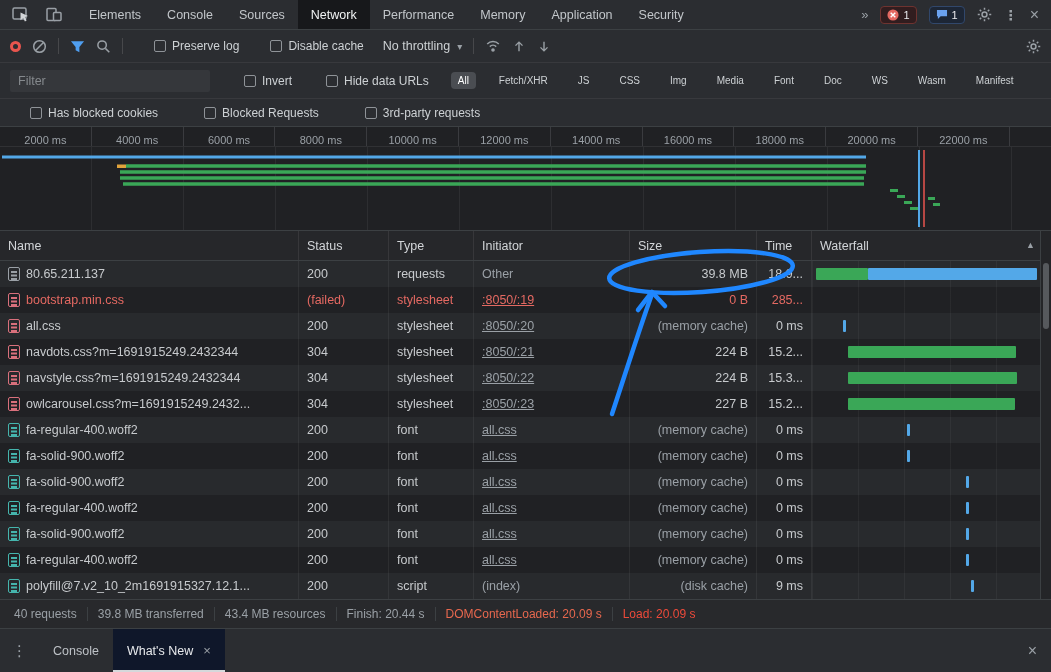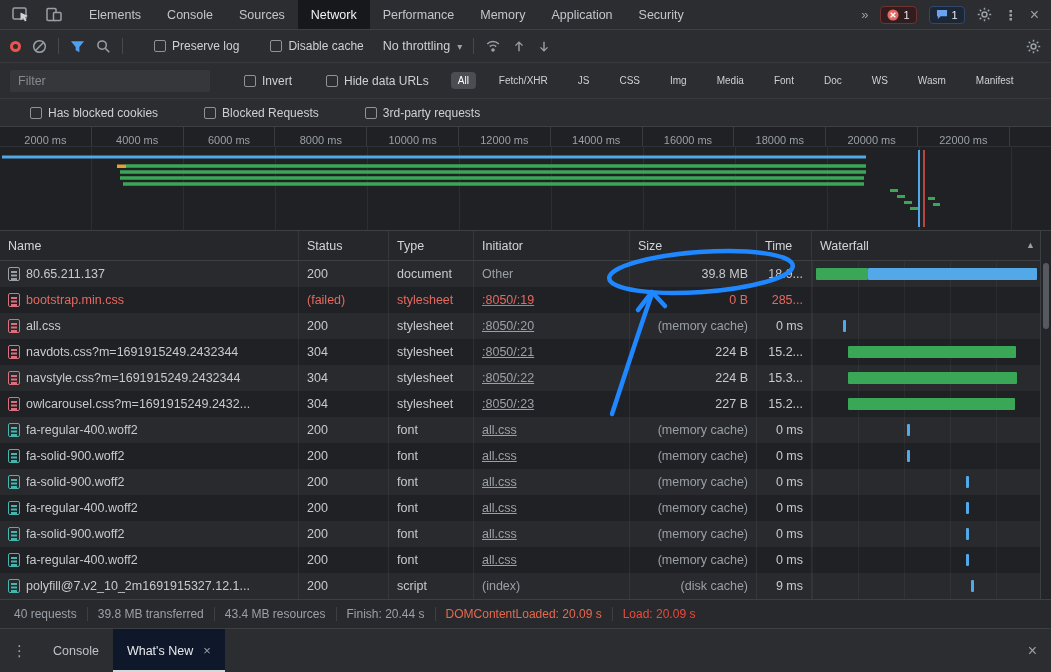--- a/index.html
+++ b/index.html
@@ -325,21 +325,21 @@
       <span class="sort">▲</span>
     </div>
   </div>
   <div class="rows">
       <div class="net-row">
         <div class="cell name-cell">
           <span class="file-icon icon-document"></span>
           <span>80.65.211.137</span>
         </div>
         <div class="cell">200</div>
-        <div class="cell">document</div>
+        <div class="cell">requests</div>
         <div class="cell">
           <span class="dim">Other</span>
         </div>
         <div class="cell right">39.8 MB</div>
         <div class="cell right">18.9...</div>
         <div class="cell wf">
           <div class="seg green" style="left: 1.8%; width: 22.8%;"></div>
           <div class="seg blue" style="left: 24.6%; width: 74.1%;"></div>
         </div>
       </div>

